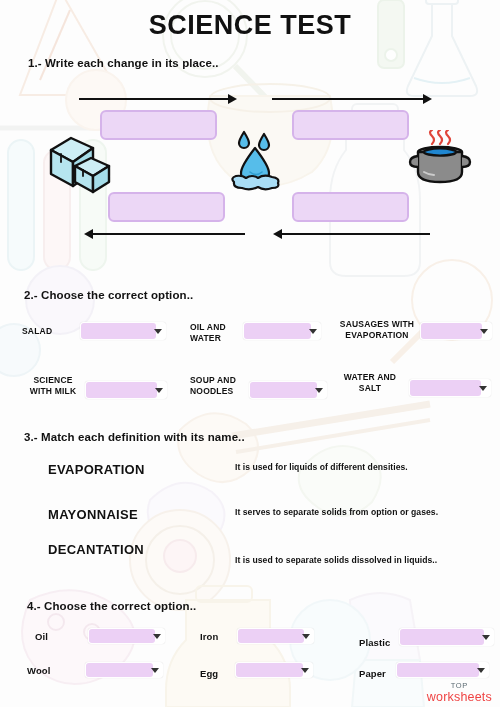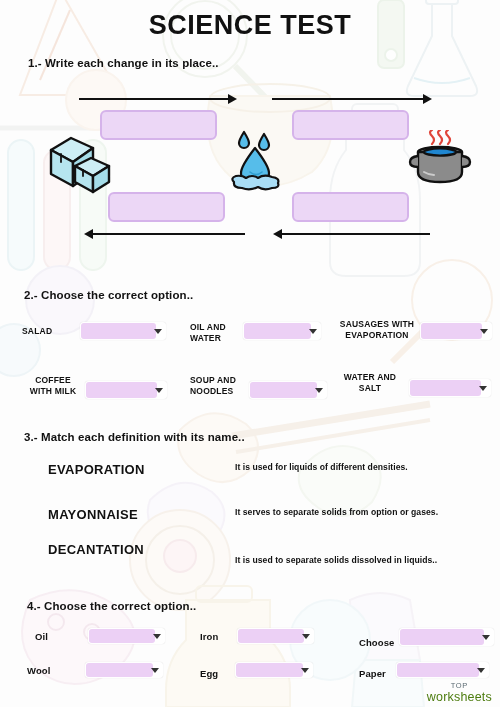--- a/index.html
+++ b/index.html
@@ -160,21 +160,21 @@
     line-height: 1;
   }
   .brand .top {
     font-size: 7.5px;
     color: #5c6b73;
     letter-spacing: 0.6px;
     font-weight: normal;
   }
   .brand .ws {
     font-size: 12.5px;
-    color: #4d7c0f;
+    color: #ef4444;
     letter-spacing: 0.2px;
     margin-top: 1px;
   }
 </style>
 </head>
 <body>
 
 <div id="page">
 
   <svg id="bg" viewBox="0 0 500 707">
@@ -321,21 +321,21 @@
     <div class="lbl center" style="left:336px; top:319px; width:82px;">
       <div>SAUSAGES WITH</div>
       <div>EVAPORATION</div>
     </div>
     <div class="sel" style="left:420px; top:322px; width:72px; height:18px;">
       <div class="fill"></div>
       <div class="caret"></div>
     </div>
 
     <div class="lbl center" style="left:22px; top:375px; width:62px;">
-      <div>COFFEE</div>
+      <div>SCIENCE</div>
       <div>WITH MILK</div>
     </div>
     <div class="sel" style="left:85px; top:381px; width:82px; height:18px;">
       <div class="fill"></div>
       <div class="caret"></div>
     </div>
 
     <div class="lbl" style="left:190px; top:375px; width:60px;">
       <div>SOUP AND</div>
       <div>NOODLES</div>
@@ -372,21 +372,21 @@
       <div class="fill"></div>
       <div class="caret"></div>
     </div>
 
     <div class="lbl-lc" style="left:200px; top:631px;">Iron</div>
     <div class="sel" style="left:237px; top:628px; width:77px; height:16px;">
       <div class="fill"></div>
       <div class="caret"></div>
     </div>
 
-    <div class="lbl-lc" style="left:359px; top:637px;">Choose</div>
+    <div class="lbl-lc" style="left:359px; top:637px;">Plastic</div>
     <div class="sel" style="left:399px; top:628px; width:95px; height:18px;">
       <div class="fill"></div>
       <div class="caret"></div>
     </div>
 
     <div class="lbl-lc" style="left:27px; top:665px;">Wool</div>
     <div class="sel" style="left:85px; top:662px; width:78px; height:16px;">
       <div class="fill"></div>
       <div class="caret"></div>
     </div>

